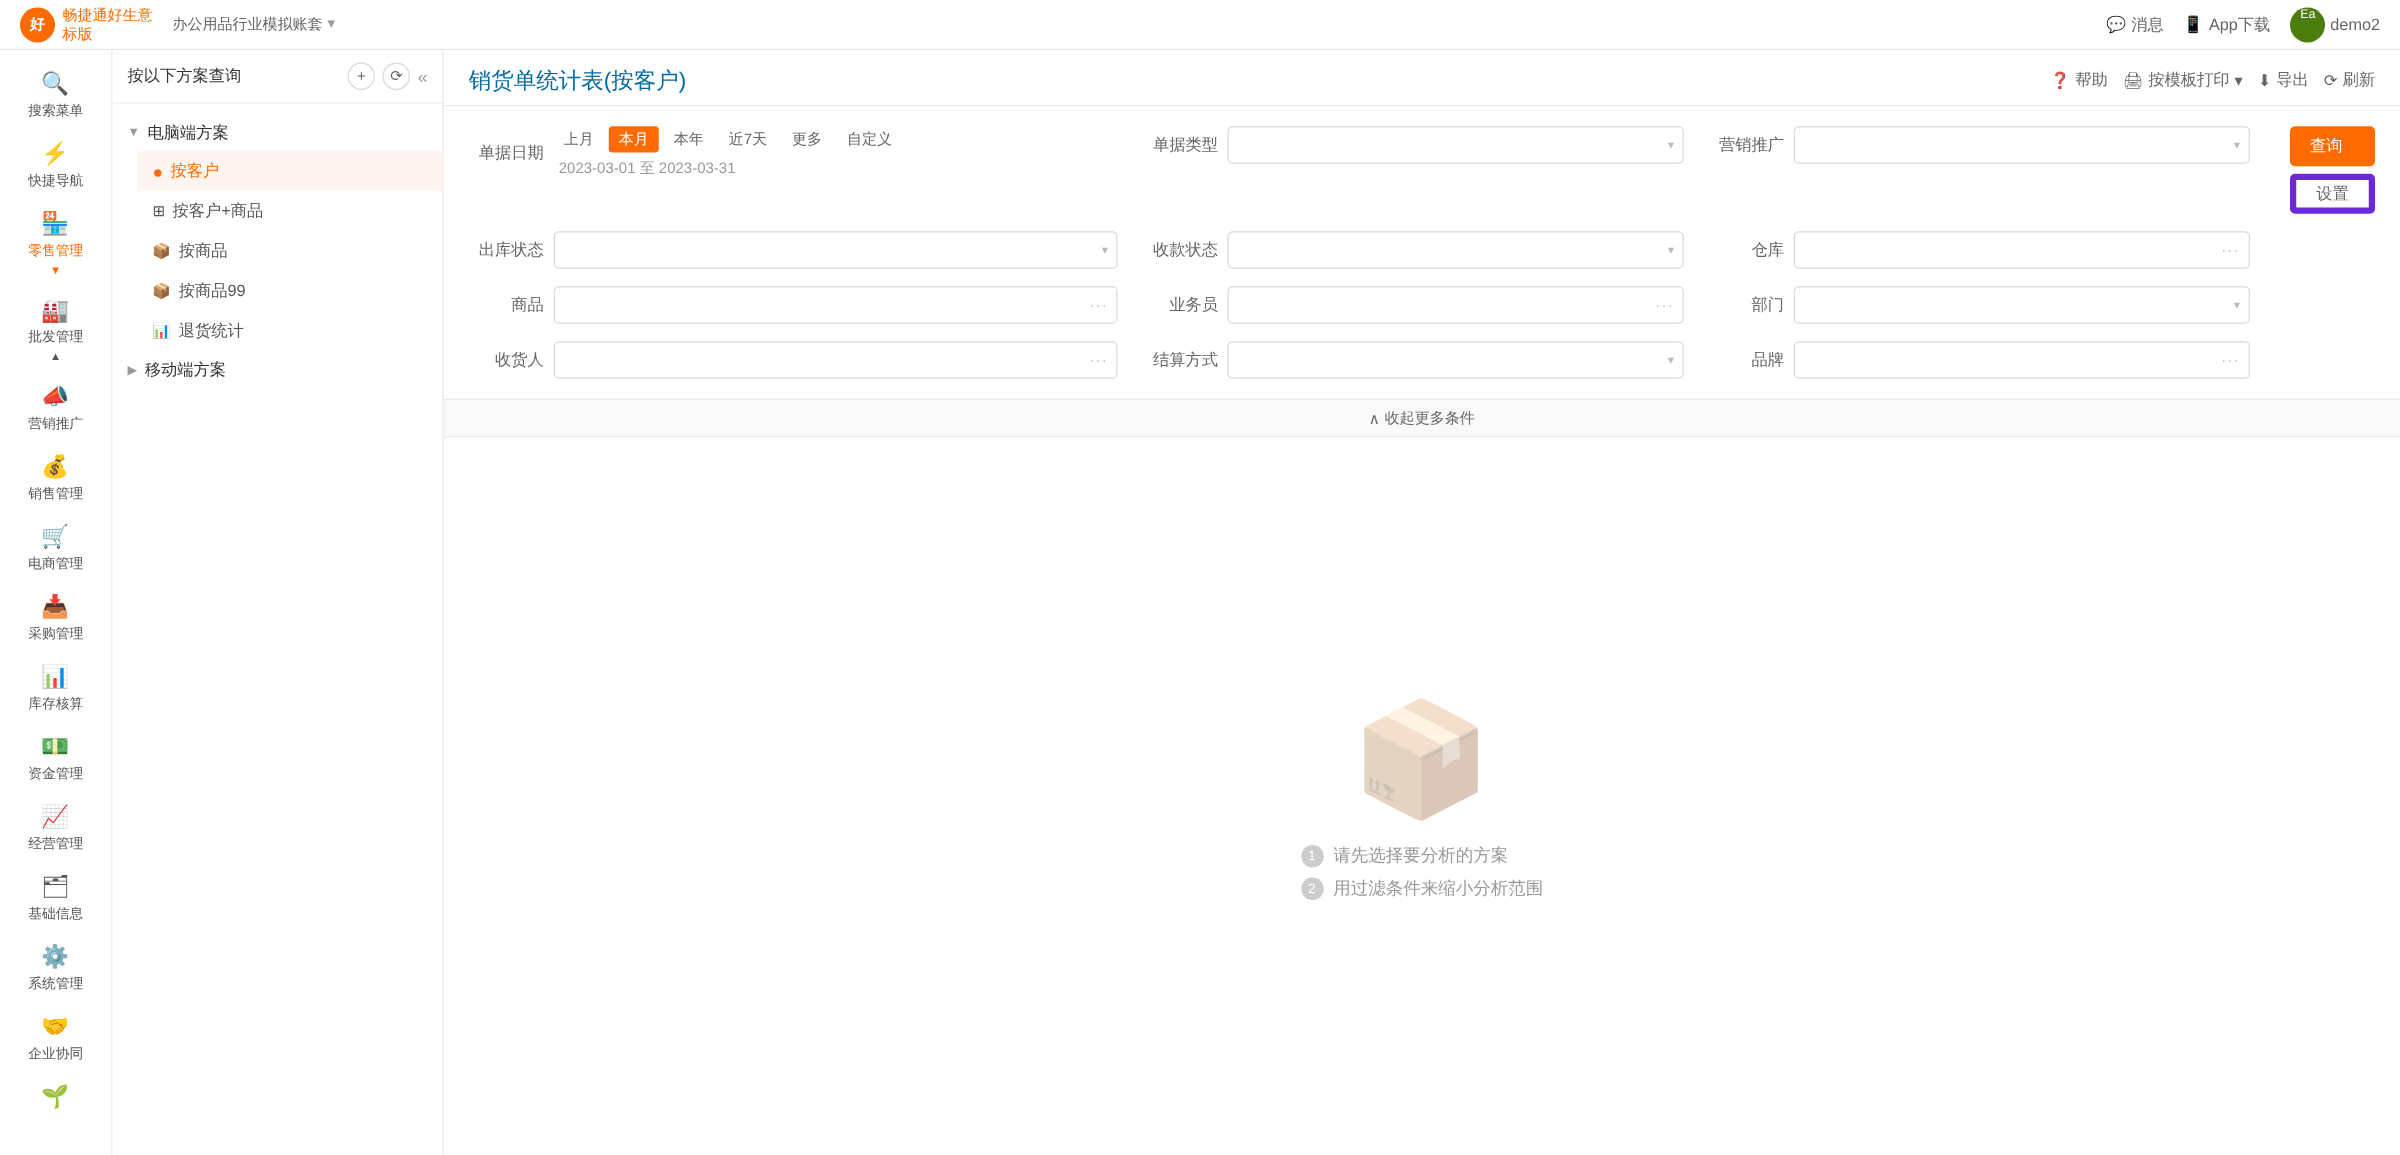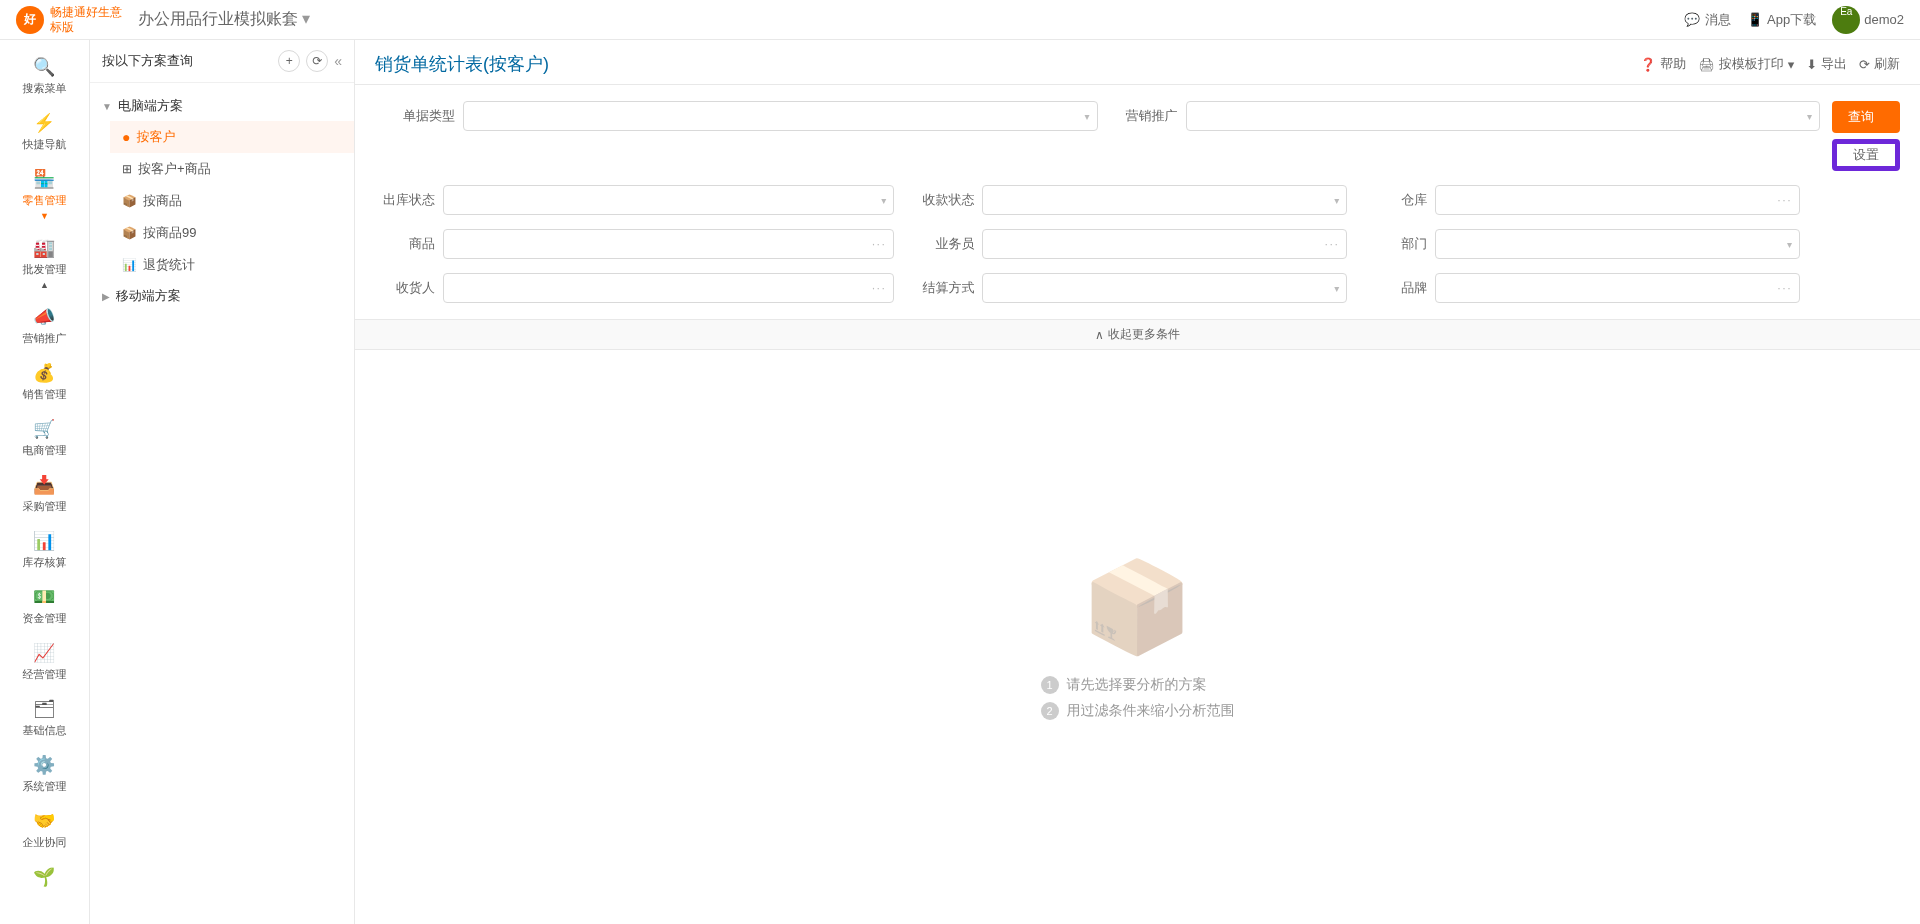--- a/index.html
+++ b/index.html
@@ -5,21 +5,21 @@
     * { box-sizing: border-box; margin: 0; padding: 0; }
     body { font-family: 'Microsoft YaHei', Arial, sans-serif; font-size: 13px; background: #f5f5f5; color: #333; overflow: hidden; height: 924px; }
 
     
     .app-container { display: flex; flex-direction: column; height: 924px; }
     .top-header { background: #fff; height: 40px; display: flex; align-items: center; justify-content: space-between; padding: 0 16px; border-bottom: 1px solid #e8e8e8; flex-shrink: 0; }
     .top-header-left { display: flex; align-items: center; gap: 8px; }
     .logo-area { display: flex; align-items: center; gap: 6px; }
     .logo-icon { width: 28px; height: 28px; background: #ff6b00; border-radius: 50%; display: flex; align-items: center; justify-content: center; color: #fff; font-size: 12px; font-weight: bold; }
     .logo-text { font-size: 12px; color: #ff6b00; line-height: 1.2; }
-    .app-title { font-size: 16px; color: #666; margin-left: 8px; display: flex; gap: 4px; }
+    .app-title { font-size: 12px; color: #666; margin-left: 8px; display: flex; gap: 4px; }
     .top-header-right { display: flex; align-items: center; gap: 16px; }
     .header-action { display: flex; align-items: center; gap: 4px; color: #666; font-size: 13px; cursor: pointer; }
     .avatar { width: 28px; height: 28px; border-radius: 50%; background: #4d7c0f; display: flex; align-items: flex-start; justify-content: center; color: #fff; font-size: 10px; overflow: hidden; }
 
     
     .main-body { display: flex; flex: 1; overflow: hidden; }
 
     
     .sidebar { width: 90px; background: #fff; border-right: 1px solid #e8e8e8; display: flex; flex-direction: column; align-items: center; padding-top: 8px; overflow-y: auto; flex-shrink: 0; }
     .sidebar-item { width: 100%; display: flex; flex-direction: column; align-items: center; padding: 8px 4px; cursor: pointer; color: #555; font-size: 12px; gap: 3px; }
@@ -70,21 +70,21 @@
     .filter-input { width: 100%; height: 30px; border: 1px solid #d9d9d9; border-radius: 4px; padding: 0 30px 0 8px; font-size: 13px; color: #333; outline: none; background: #fff; }
     .filter-select { width: 100%; height: 30px; border: 1px solid #d9d9d9; border-radius: 4px; padding: 0 30px 0 8px; font-size: 13px; color: #333; outline: none; background: #fff; appearance: none; cursor: pointer; }
     .filter-dropdown-icon { position: absolute; right: 8px; top: 50%; transform: translateY(-50%); color: #bbb; font-size: 10px; pointer-events: none; }
     .filter-more-icon { position: absolute; right: 8px; top: 50%; transform: translateY(-50%); color: #bbb; font-size: 12px; pointer-events: none; letter-spacing: 1px; }
     .date-tabs { display: flex; align-items: center; gap: 4px; }
     .date-tab { padding: 2px 8px; border-radius: 3px; font-size: 12px; cursor: pointer; color: #666; }
     .date-tab.active { background: #ff6b00; color: #fff; }
     .date-range-text { font-size: 12px; color: #999; margin-left: 4px; }
 
     
-    .action-btn { height: 32px; padding: 0 16px; border-radius: 4px; font-size: 13px; cursor: pointer; border: none; display: flex; align-items: center; gap: 4px; }
+    .action-btn { height: 32px; padding: 0 16px; border-radius: 4px; font-size: 13px; cursor: pointer; border: none; display: flex; align-items: center; gap: 4px; margin-left: 20px; }
     .btn-primary { background: #ff6b00; color: #fff; }
     .btn-default { background: #fff; color: #666; border: 5px solid #6d28d9; }
 
     .filter-actions { display: flex; flex-direction: column; gap: 6px; margin-left: 12px; flex-shrink: 0; }
 
     
     .collapse-bar { background: #f9f9f9; border-bottom: 1px solid #e8e8e8; display: flex; align-items: center; justify-content: center; padding: 6px; cursor: pointer; color: #666; font-size: 12px; gap: 4px; }
 
     
     .empty-state { flex: 1; display: flex; flex-direction: column; align-items: center; justify-content: center; gap: 16px; background: #fff; }
@@ -272,20 +272,34 @@
             <div class="page-action-btn">
               <span>⟳</span>
               <span>刷新</span>
             </div>
           </div>
         </div>
 
         <div class="filter-area">
 
           <div style="display:flex; align-items:flex-start; gap:0; margin-bottom:14px;">
+            <div style="display:flex; align-items:center; flex:1.2; gap:8px;">
+              <span class="filter-label">单据日期</span>
+              <div style="display:flex; flex-direction:column; gap:4px;">
+                <div class="date-tabs">
+                  <div class="date-tab">上月</div>
+                  <div class="date-tab active" style="background:#ff6b00;color:#fff;padding:2px 8px;border-radius:3px;">本月</div>
+                  <div class="date-tab">本年</div>
+                  <div class="date-tab">近7天</div>
+                  <div class="date-tab">更多</div>
+                  <div class="date-tab">自定义</div>
+                </div>
+                <div class="date-range-text">2023-03-01 至 2023-03-31</div>
+              </div>
+            </div>
             <div style="display:flex; align-items:center; flex:1; gap:8px; padding-left:20px;">
               <span class="filter-label">单据类型</span>
               <div class="filter-control">
                 <select class="filter-select"></select>
                 <span class="filter-dropdown-icon">▾</span>
               </div>
             </div>
             <div style="display:flex; align-items:center; flex:1; gap:8px; padding-left:20px;">
               <span class="filter-label">营销推广</span>
               <div class="filter-control">

